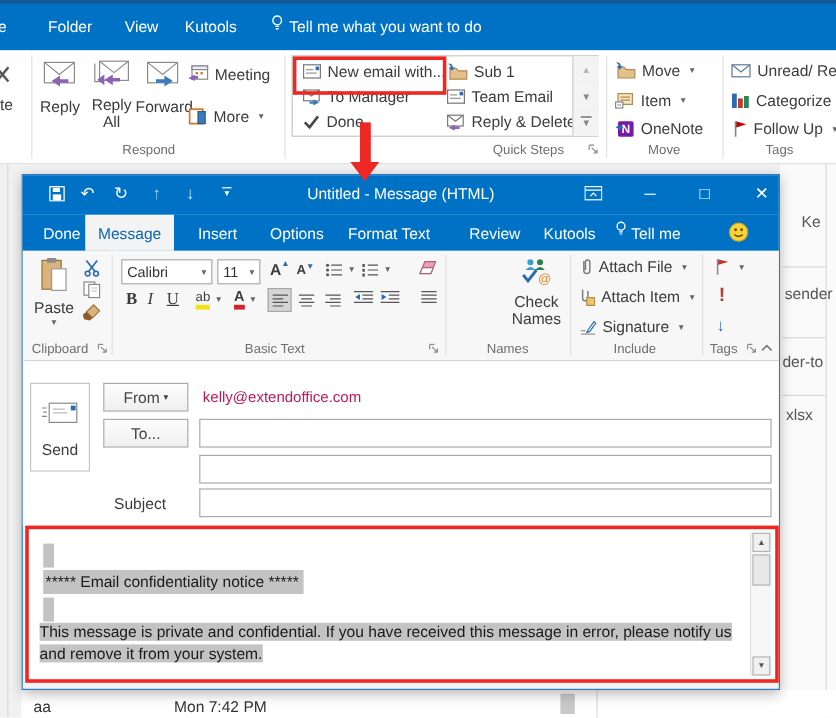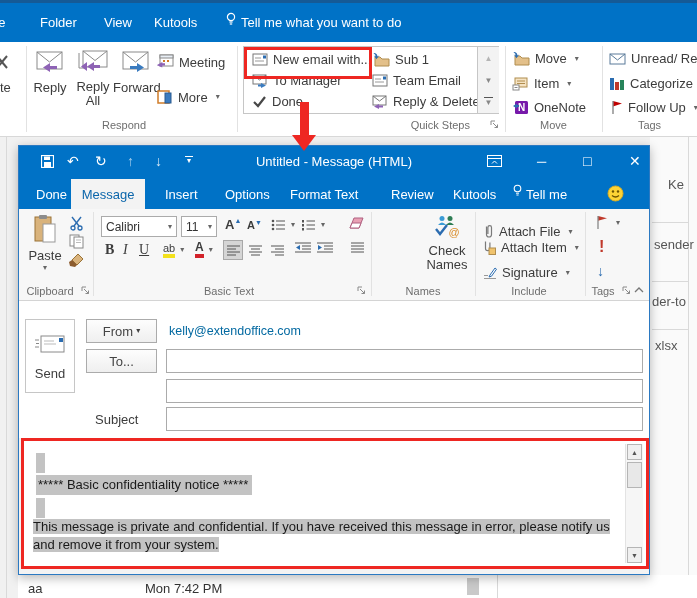--- a/index.html
+++ b/index.html
@@ -503,21 +503,21 @@
             <path d="M13,11 q4,-5 8,0 z" fill="#2e7d54"></path>
             <polyline points="3,15 7,20 14,11" fill="none" stroke="#2b6cb0" stroke-width="2.4"></polyline>
             <text x="21" y="22" font-size="11" fill="#d98d2b" text-anchor="middle" font-family="Liberation Sans,sans-serif">@</text>
           </svg>
       </span>
       <div class="tx" style="line-height:14px;margin-top:2px"><span>Check</span><br><span>Names</span></div>
     </div>
     <div class="a gl" style="left:356px;top:139px;width:96px;text-align:center">Names</div>
     <div class="a sep" style="left:456px;top:66px;height:84px"></div>
 
-    <div class="a row" style="left:464px;top:78px">
+    <div class="a row" style="left:464px;top:69px">
       <span>
           <svg width="11" height="15" viewBox="0 0 11 15">
             <path d="M3.5,2.5 v8 a2.5,2.5 0 0 0 5,0 V3.5 a1.8,1.8 0 0 0 -3.6,0 v6.5" fill="none" stroke="#7a7a7a" stroke-width="1.2"></path>
           </svg>
         </span>
       <span class="tx">Attach File</span>
       <span class="dd">▾</span>
     </div>
     <div class="a row" style="left:464px;top:94px">
       <span>
@@ -578,32 +578,32 @@
             <line x1="10" y1="10" x2="22" y2="10" stroke="#bbb"></line>
             <rect x="25" y="4" width="4" height="4" fill="#2b6cb0"></rect>
           </svg>
       </span>
       <div class="tx" style="margin-top:8px">Send</div>
     </div>
     <div class="a fbtn" style="left:67px;top:173px;width:71px;height:24px">
       <span>From</span>
         <span class="dd" style="color:#444">▾</span>
     </div>
-    <span class="a" style="left:150px;top:178px;font-size:12.5px;color:#0369a1;white-space:nowrap">kelly@extendoffice.com</span>
+    <span class="a" style="left:150px;top:178px;font-size:12.5px;color:#be185d;white-space:nowrap">kelly@extendoffice.com</span>
     <div class="a fbtn" style="left:67px;top:203px;width:71px;height:24px">
         <span>To...</span>
       </div>
     <div class="a fld" style="left:147px;top:203px;width:477px;height:24px"></div>
     <div class="a fld" style="left:147px;top:233px;width:477px;height:24px"></div>
     <span class="a tx" style="left:76px;top:266px">Subject</span>
     <div class="a fld" style="left:147px;top:261px;width:477px;height:24px"></div>
 
     <div class="a" style="left:2px;top:292px;width:628px;height:131px;background:#fff;border:3px solid #EE2722;box-sizing:border-box">
       <div class="bodysel" style="left:12px;top:12px;width:9px;height:20px"></div>
-      <span class="a hl" style="left:12px;top:34px;font-size:13px;color:#1a1a1a;padding:2px 4px 3px 2px;white-space:nowrap">***** Basic confidentiality notice *****</span>
+      <span class="a hl" style="left:12px;top:34px;font-size:13px;color:#1a1a1a;padding:2px 4px 3px 2px;white-space:nowrap">***** Email confidentiality notice *****</span>
       <div class="bodysel" style="left:12px;top:57px;width:9px;height:20px"></div>
       <div class="a" style="left:9px;top:77px;width:594px;font-size:13px;line-height:18px;color:#1a1a1a"><span class="hl">This message is private and confidential. If you have received this message in error, please notify us and remove it from your system.</span></div>
 
       <div class="a" style="right:3px;top:3px;width:17px;height:119px;background:#f6f6f6;border-left:1px solid #e3e3e3">
         <div class="sbb" style="position:absolute;top:0;left:1px;width:15px;height:16px">
             <span>▲</span>
           </div>
         <div class="a" style="left:1px;top:18px;width:15px;height:26px;background:#e8e8e8;border:1px solid #b5b5b5;box-sizing:border-box"></div>
         <div class="sbb" style="position:absolute;bottom:0;left:1px;width:15px;height:16px">
             <span>▼</span>

